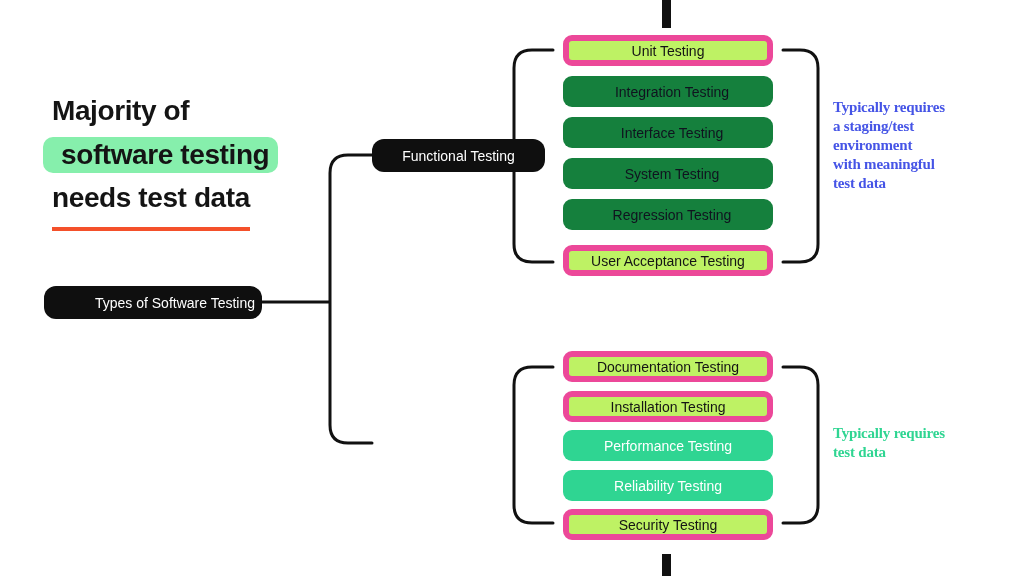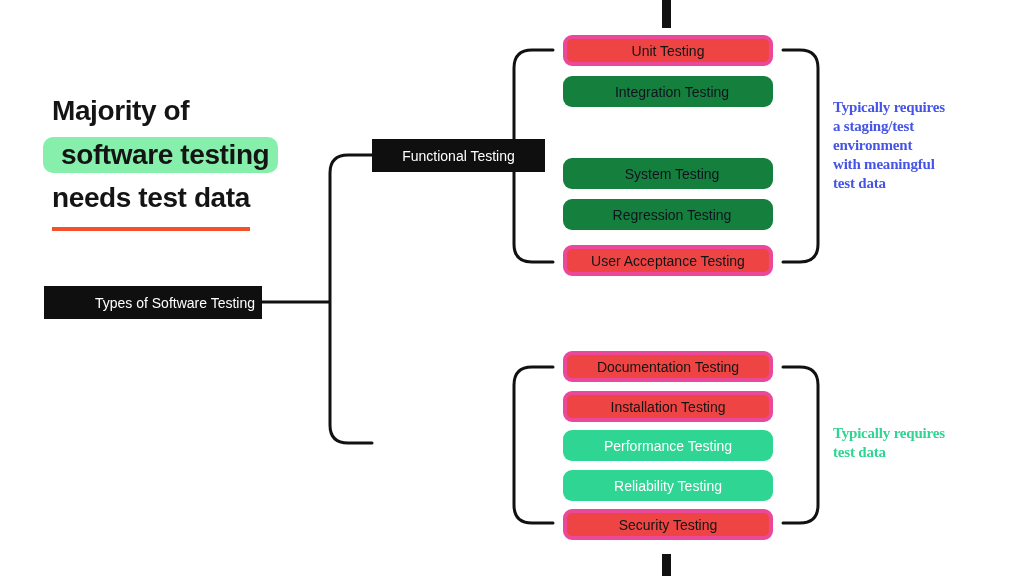--- a/index.html
+++ b/index.html
@@ -34,21 +34,21 @@
     border-bottom: 4px solid #f4502a;
     padding-bottom: 14px;
   }
 
   
   .node {
     position: absolute;
     height: 33px;
     background: #0f0f0f;
     color: #ffffff;
-    border-radius: 0;
+    border-radius: 12px;
     display: flex;
     align-items: center;
     justify-content: center;
     font-size: 14px;
     font-weight: 500;
     white-space: nowrap;
     z-index: 2;
   }
 
   
@@ -59,21 +59,21 @@
     height: 31px;
     border-radius: 9px;
     display: flex;
     align-items: center;
     justify-content: center;
     font-size: 14px;
     font-weight: 500;
     white-space: nowrap;
     z-index: 2;
   }
-  .leaf.outlined { background: #ef4444; border: 4px solid #ec4899; color: #141414; }
+  .leaf.outlined { background: #bef264; border: 6px solid #ec4899; color: #141414; }
   .leaf.blue     { background: #15803d; color: #10131f; padding-left: 8px; }
   .leaf.green    { background: #2fd592; color: #ffffff; }
 
   
   .annotation {
     position: absolute;
     left: 833px;
     width: 180px;
     font-size: 15px;
     font-weight: bold;
@@ -111,20 +111,21 @@
   <div class="heading-line" style="top:181px">
     <span class="ul">needs test data</span>
   </div>
 
   <div class="node" style="left:44px; top:286px; width:218px;padding-left:44px;">Types of Software Testing</div>
 
   <div class="node" style="left:372px; top:139px; width:173px;">Functional Testing</div>
 
   <div class="leaf outlined" style="top:35px">Unit Testing</div>
   <div class="leaf blue" style="top:76px">Integration Testing</div>
+  <div class="leaf blue" style="top:117px">Interface Testing</div>
   <div class="leaf blue" style="top:158px">System Testing</div>
   <div class="leaf outlined" style="top:245px">User Acceptance Testing</div>
   <div class="leaf blue" style="top:199px">Regression Testing</div>
 
   <div class="leaf outlined" style="top:351px">Documentation Testing</div>
   <div class="leaf outlined" style="top:391px">Installation Testing</div>
   <div class="leaf green" style="top:430px">Performance Testing</div>
   <div class="leaf green" style="top:470px">Reliability Testing</div>
   <div class="leaf outlined" style="top:509px">Security Testing</div>
 

